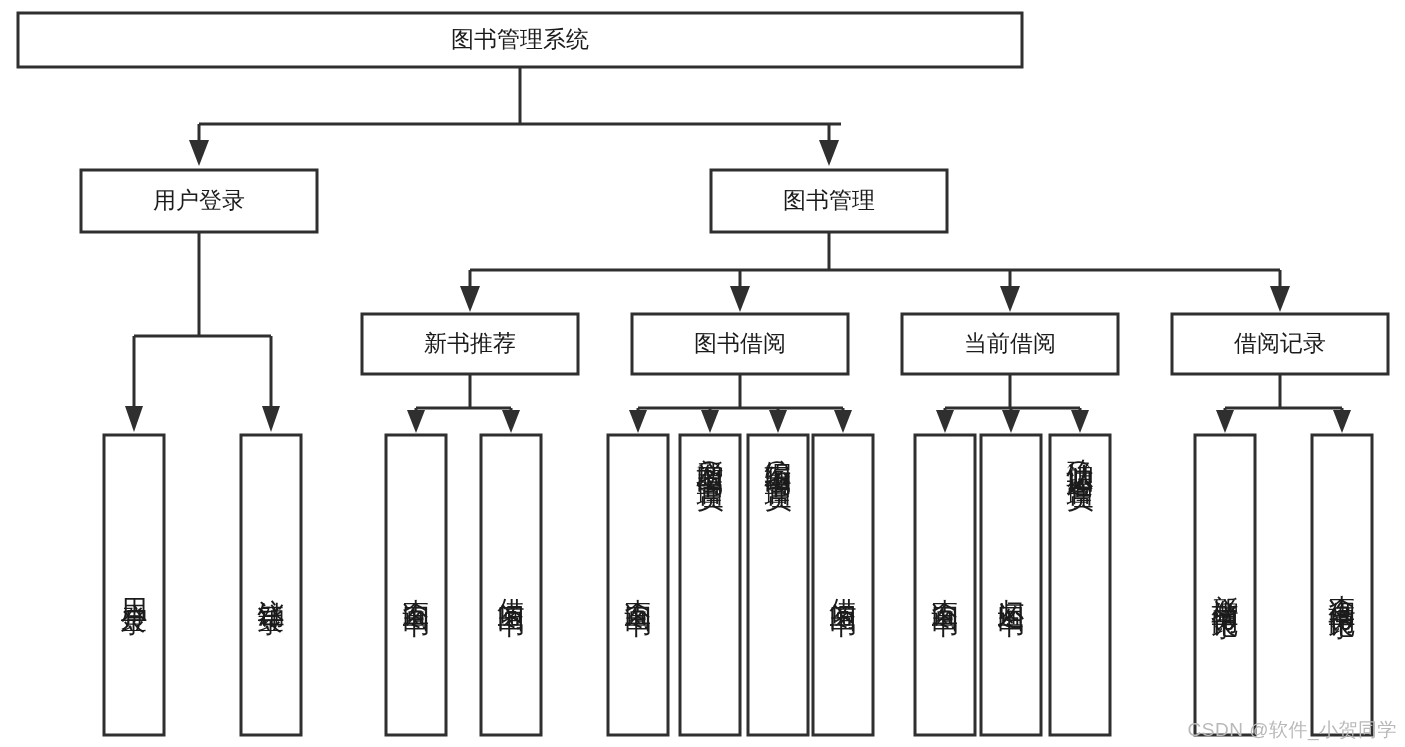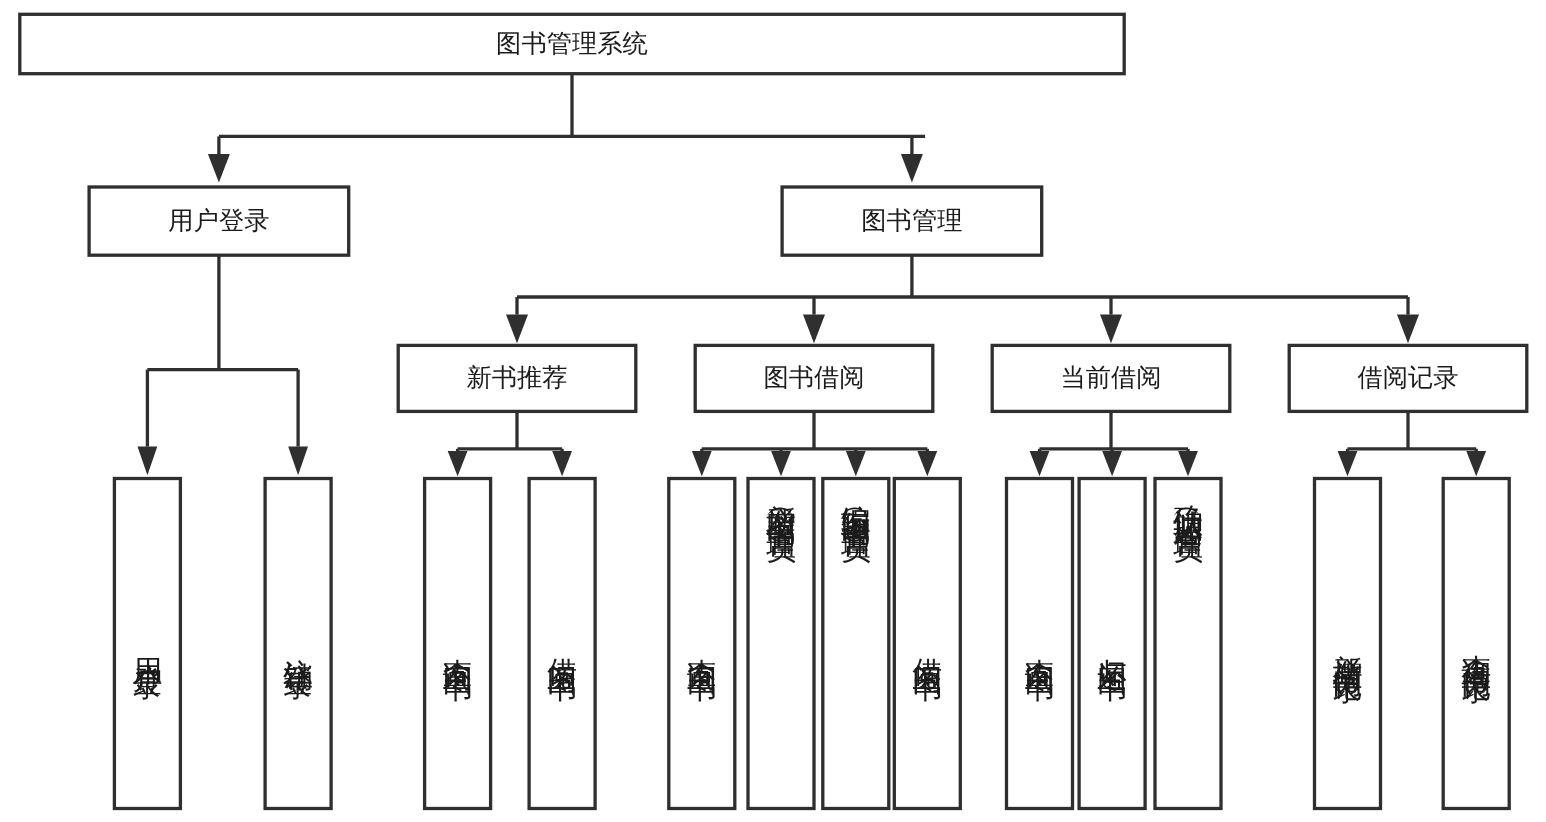--- a/index.html
+++ b/index.html
@@ -247,14 +247,15 @@
   <div class="leaf-label-wrap" style="left:1050px; top:437px; width:60px; height:296px; align-items:flex-start;">
     <span class="leaf-label">确认归还（管理员）</span>
   </div>
   <div class="leaf-label-wrap" style="left:1195px; top:435px; width:60px; height:300px;">
     <span class="leaf-label">新增借阅记录</span>
   </div>
   <div class="leaf-label-wrap" style="left:1312px; top:435px; width:60px; height:300px;">
     <span class="leaf-label">查询借阅记录</span>
   </div>
 
+  <div class="watermark">CSDN @软件_小贺同学</div>
 
 </div>
 
 </body></html>

